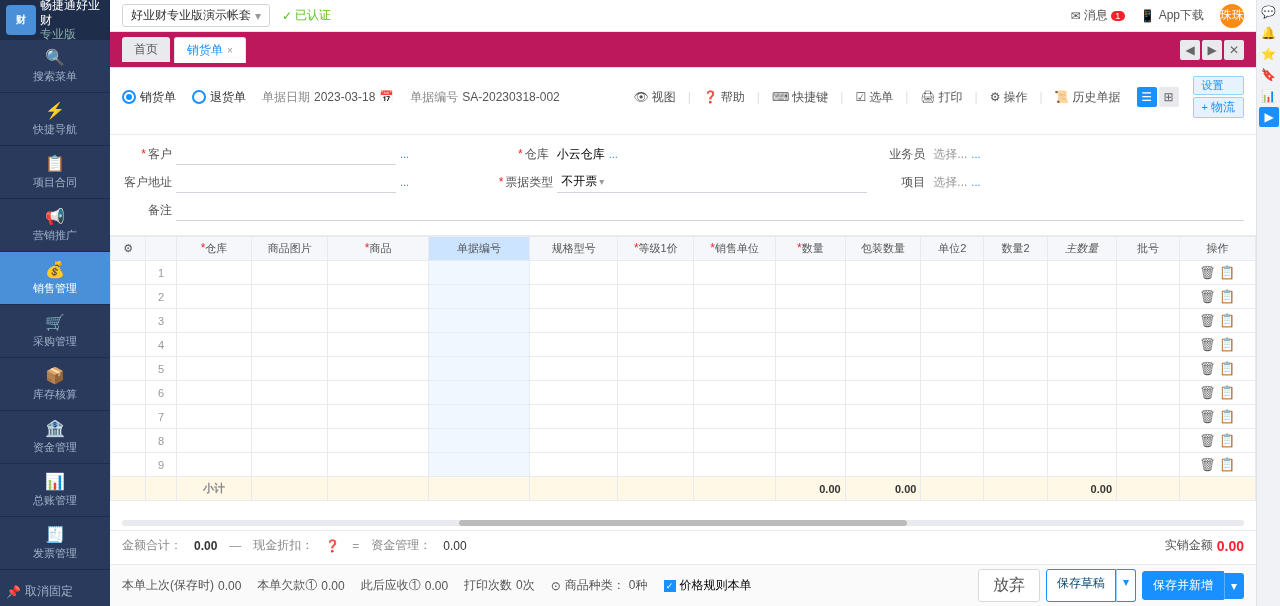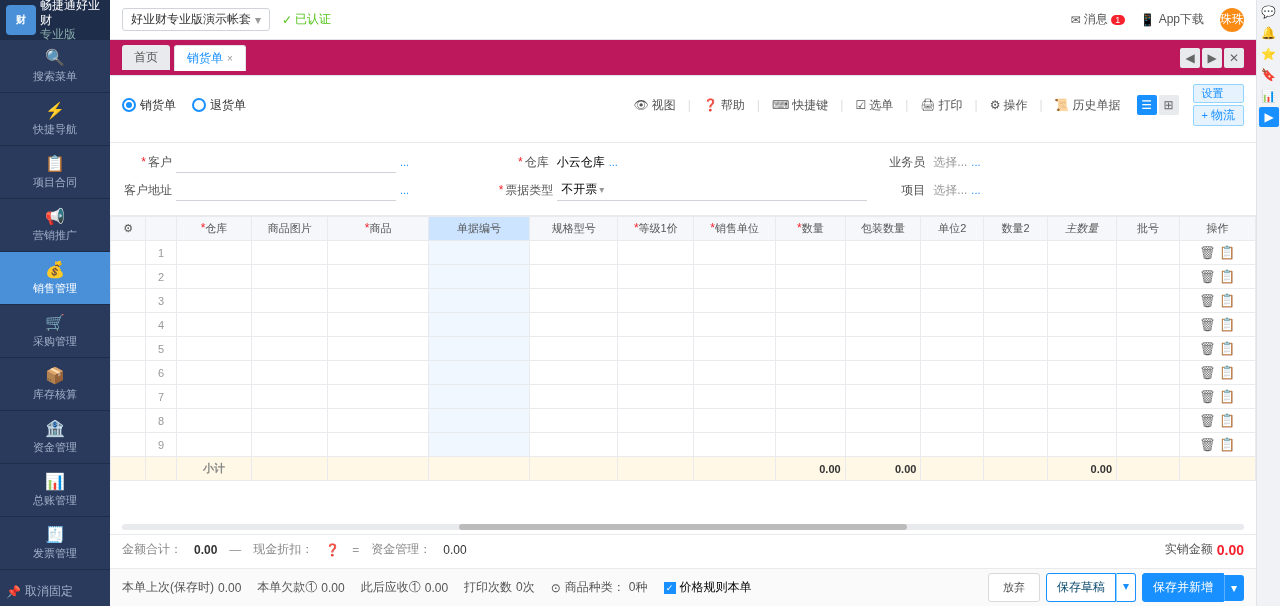--- a/index.html
+++ b/index.html
@@ -13,21 +13,21 @@
     .sidebar-item { display: flex; flex-direction: column; align-items: center; padding: 8px 4px; color: #a0b0c8; cursor: pointer; border-bottom: 1px solid #1e2d4a; }
     .sidebar-item.active { background: #4a90d9; color: #fff; }
     .sidebar-item-icon { font-size: 16px; margin-bottom: 2px; }
     .sidebar-item-label { font-size: 11px; text-align: center; }
     .sidebar-bottom { padding: 6px; color: #a0b0c8; display: flex; align-items: center; gap: 4px; font-size: 10px; cursor: pointer; }
 
     
     .main { flex: 1; display: flex; flex-direction: column; height: 606px; overflow: hidden; }
 
     
-    .topbar { height: 40px; background: #fff; border-bottom: 1px solid #e0e4ea; display: flex; align-items: center; padding: 0 12px; gap: 12px; flex-shrink: 0; }
+    .topbar { height: 32px; background: #fff; border-bottom: 1px solid #e0e4ea; display: flex; align-items: center; padding: 0 12px; gap: 12px; flex-shrink: 0; }
     .topbar-company { display: flex; align-items: center; gap: 6px; color: #333; font-size: 12px; }
     .topbar-company-select { display: flex; align-items: center; gap: 4px; border: 1px solid #d0d4da; border-radius: 3px; padding: 2px 8px; cursor: pointer; }
     .topbar-certified { color: #52c41a; display: flex; align-items: center; gap: 3px; font-size: 11px; }
     .topbar-right { margin-left: auto; display: flex; align-items: center; gap: 16px; }
     .topbar-btn { display: flex; align-items: center; gap: 3px; color: #555; cursor: pointer; font-size: 11px; }
     .badge { background: #f5222d; color: #fff; border-radius: 8px; padding: 0 4px; font-size: 9px; min-width: 14px; text-align: center; }
     .avatar { width: 24px; height: 24px; background: #fa8c16; border-radius: 50%; display: flex; align-items: center; justify-content: center; color: #fff; font-size: 10px; }
 
     
     .tabbar { height: 36px; background: #be185d; border-bottom: 1px solid #e0e4ea; display: flex; align-items: center; padding: 0 12px; gap: 4px; flex-shrink: 0; }
@@ -87,21 +87,21 @@
     .amount-label { color: #888; }
     .amount-value { color: #333; font-weight: bold; }
     .discount-dash { color: #999; }
     .final-amount { color: #333; }
     .bottom-right { margin-left: auto; display: flex; align-items: center; gap: 4px; color: #555; }
     .shijiao-label { color: #555; }
     .shijiao-value { color: #f5222d; font-size: 14px; font-weight: bold; }
     .footer-bar { display: flex; align-items: center; gap: 16px; padding: 4px 12px; border-top: 1px solid #e8eaed; background: #fafafa; }
     .footer-item { display: flex; align-items: center; gap: 4px; color: #555; font-size: 11px; }
     .footer-btns { margin-left: auto; display: flex; gap: 6px; }
-    .btn { padding: 5px 14px; border-radius: 3px; cursor: pointer; font-size: 11px; display: flex; align-items: center; gap: 4px; border: 1px solid transparent; }
+    .btn { padding: 5px 14px; border-radius: 3px; cursor: pointer; font-size: 16px; display: flex; align-items: center; gap: 4px; border: 1px solid transparent; }
     .btn-default { background: #fff; border-color: #d9d9d9; color: #555; }
     .btn-split { display: flex; align-items: center; }
     .btn-split-main { padding: 5px 10px; background: #1890ff; color: #fff; border-radius: 3px 0 0 3px; cursor: pointer; border: 1px solid #1890ff; }
     .btn-split-arrow { padding: 5px 6px; background: #1890ff; color: #fff; border-radius: 0 3px 3px 0; cursor: pointer; border: 1px solid #1890ff; border-left: 1px solid rgba(255,255,255,0.3); }
     .btn-draft-split { display: flex; }
     .btn-draft-main { padding: 5px 10px; background: #fff; color: #0c4a6e; border-radius: 3px 0 0 3px; cursor: pointer; border: 1px solid #1890ff; }
     .btn-draft-arrow { padding: 5px 6px; background: #fff; color: #1890ff; border-radius: 0 3px 3px 0; cursor: pointer; border: 1px solid #1890ff; border-left: 1px solid #91d5ff; }
 
     
     .right-sidebar { width: 24px; background: #f0f2f5; display: flex; flex-direction: column; gap: 1px; padding: 2px; flex-shrink: 0; border-left: 1px solid #e0e4ea; }
@@ -229,20 +229,31 @@
     <div class="form-header">
       <div class="form-type-row">
         <label class="radio-label">
           <div class="radio-dot checked"></div>
           <span>销货单</span>
         </label>
         <label class="radio-label">
           <div class="radio-dot"></div>
           <span>退货单</span>
         </label>
+        <div class="doc-info">
+          <div class="doc-info-item">
+            <span class="doc-info-label">单据日期</span>
+            <span>2023-03-18</span>
+            <span style="color:#1890ff; cursor:pointer;">📅</span>
+          </div>
+          <div class="doc-info-item">
+            <span class="doc-info-label">单据编号</span>
+            <span>SA-20230318-002</span>
+          </div>
+        </div>
         <div class="doc-actions">
           <div class="doc-action-btn">
             <span>👁</span>
             <span>视图</span>
           </div>
           <span class="separator">|</span>
           <div class="doc-action-btn">
             <span>❓</span>
             <span>帮助</span>
           </div>
@@ -317,20 +328,26 @@
           </span>
           <div class="select-field">
             <span>不开票</span>
             <span class="select-arrow">▾</span>
           </div>
         </div>
         <div class="form-field">
           <span class="form-field-label">项目</span>
           <span style="margin-left:4px; color:#999;">选择...</span>
           <span class="field-more">...</span>
+        </div>
+      </div>
+      <div class="form-row">
+        <div class="form-field">
+          <span class="form-field-label">备注</span>
+          <input class="form-input" value="" style="width: 280px;">
         </div>
       </div>
     </div>
 
 
     <div class="table-wrap">
       <table>
         <thead>
           <tr>
             <th class="settings-col">⚙</th>

